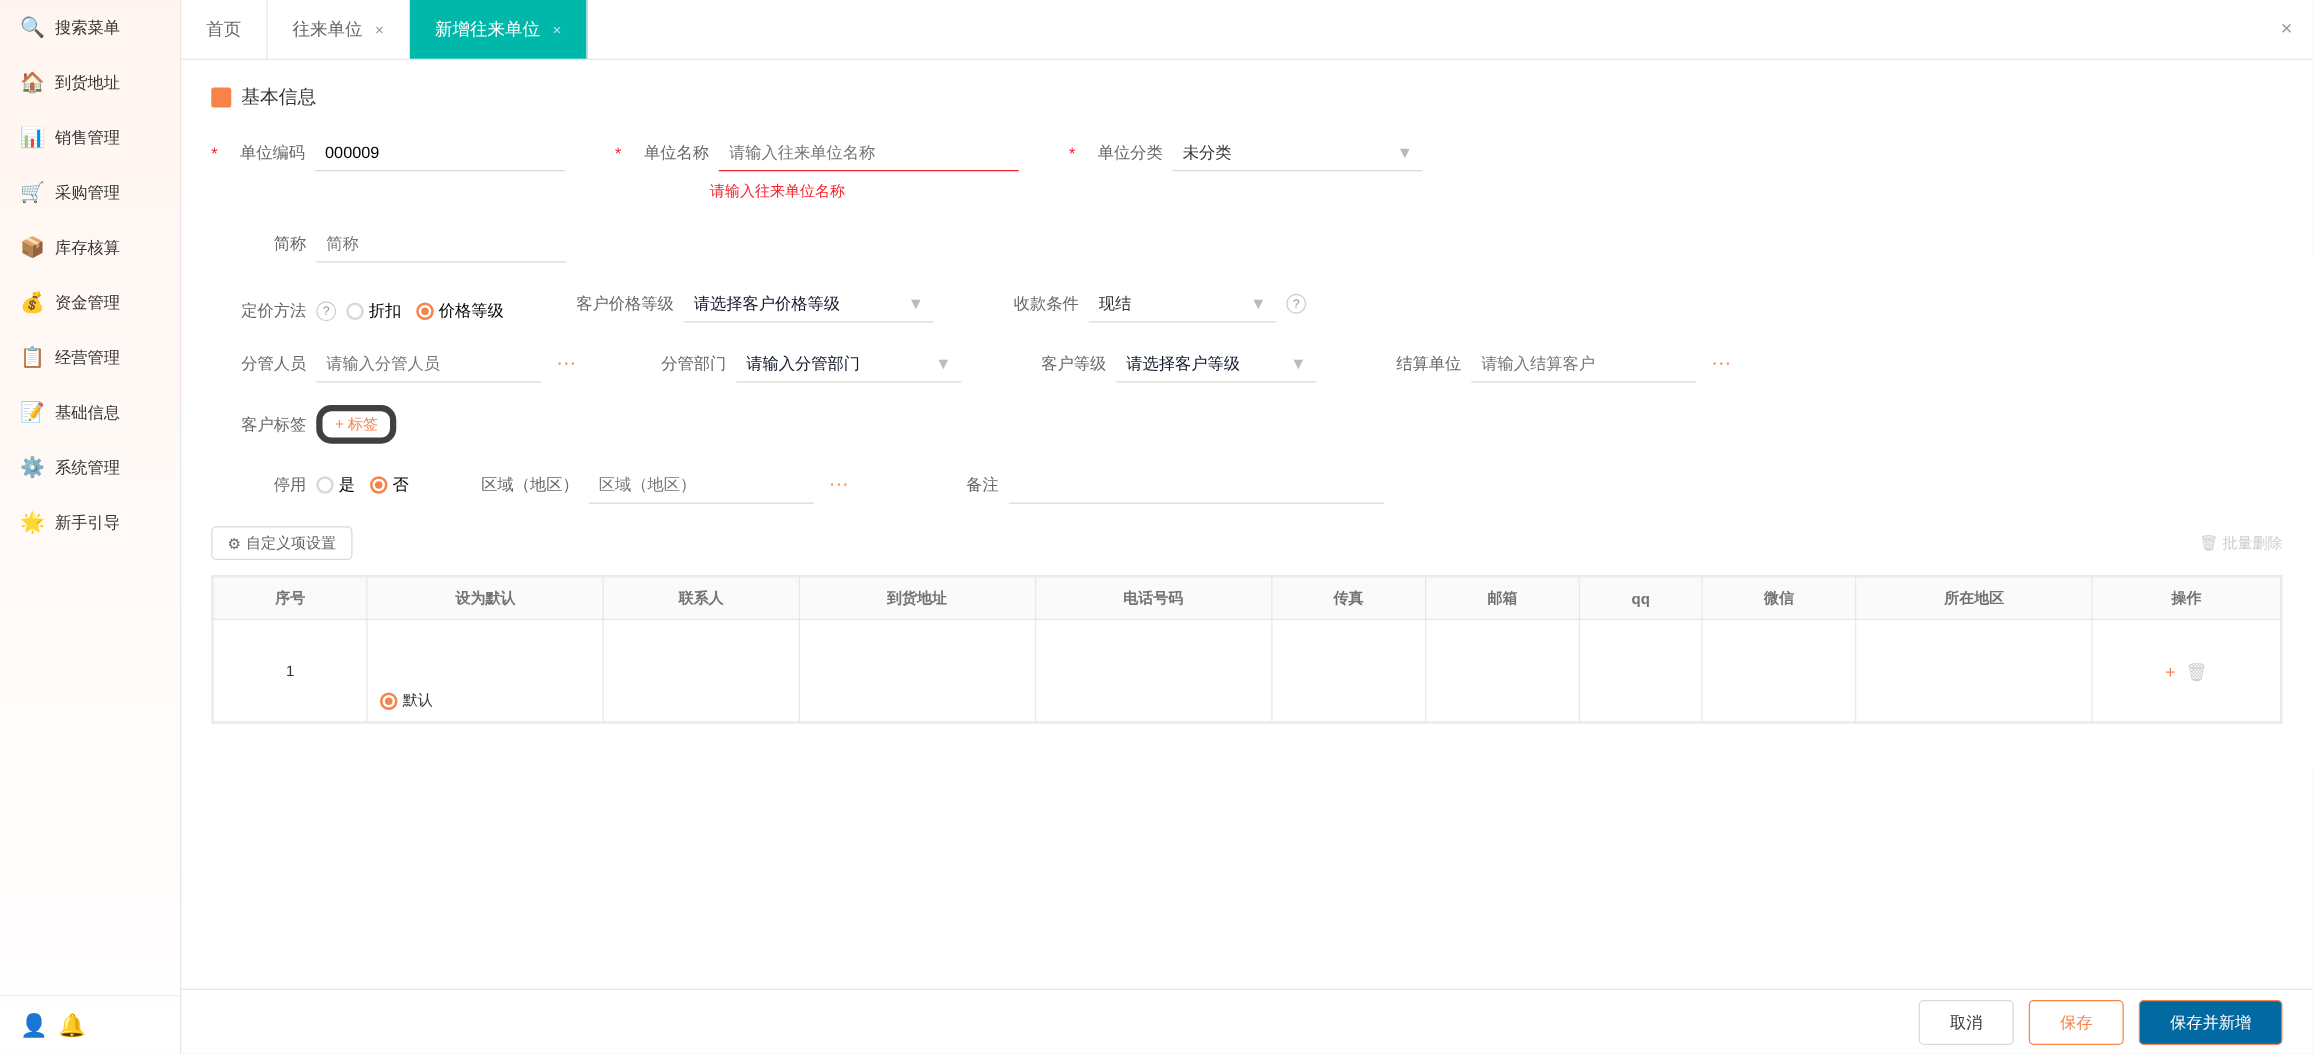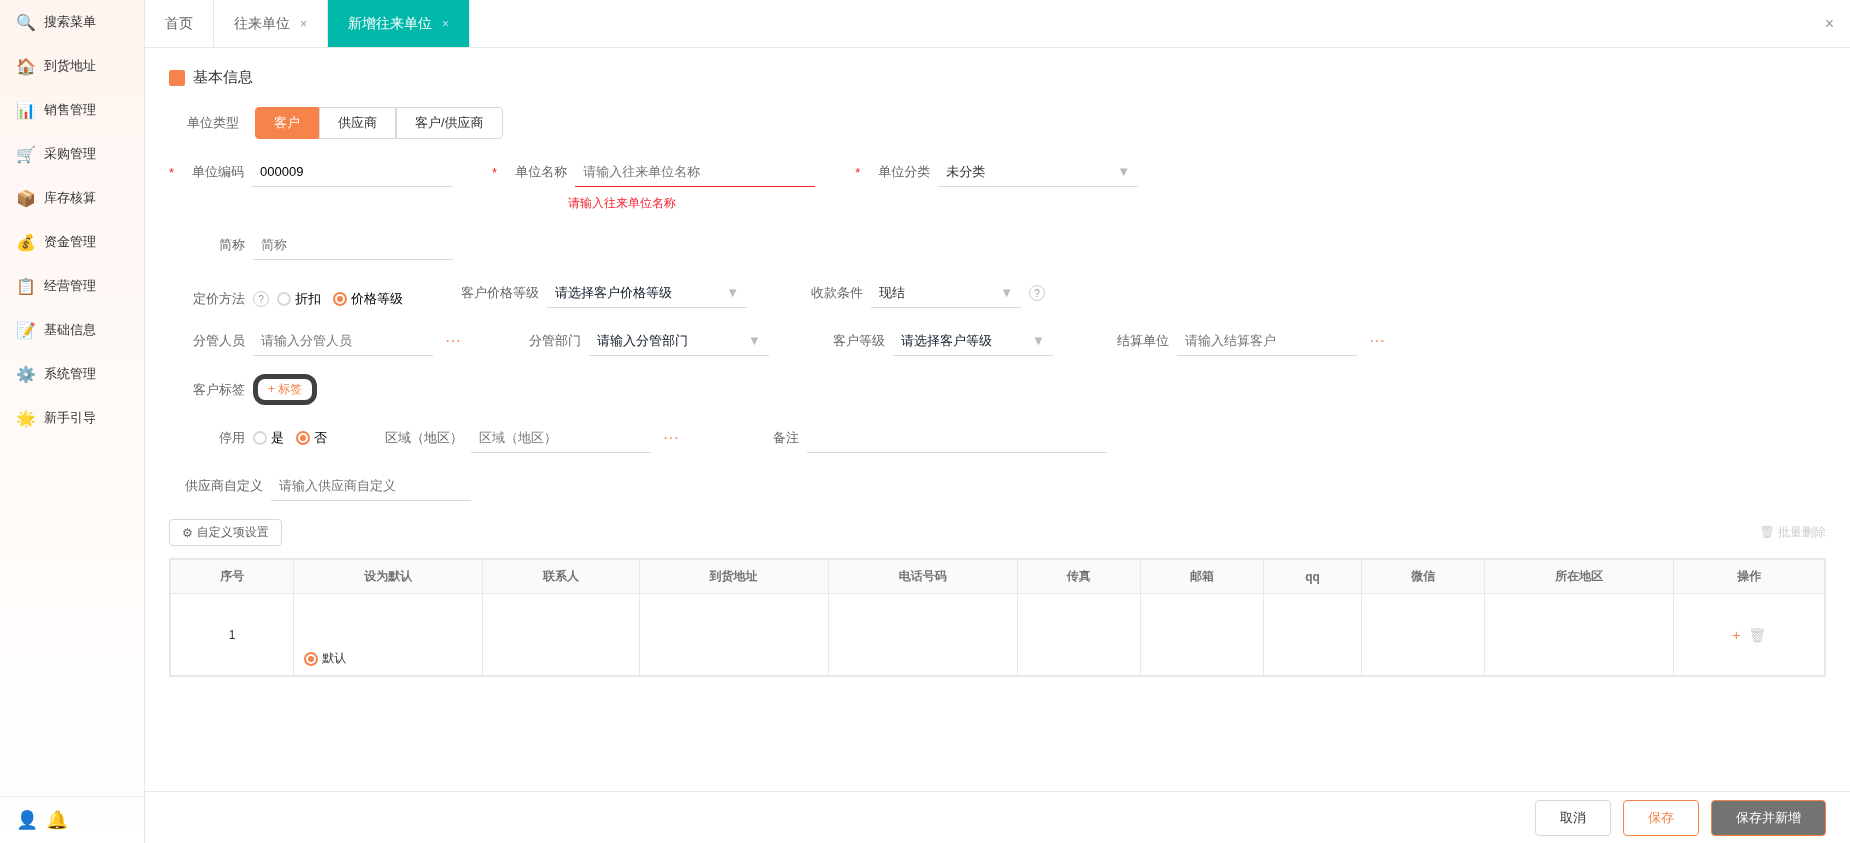--- a/index.html
+++ b/index.html
@@ -339,21 +339,21 @@
       padding: 8px 24px;
       border: 1px solid #f5834a;
       background: #fff;
       border-radius: 4px;
       cursor: pointer;
       font-size: 13px;
       color: #f5834a;
     }
     .btn-save-new {
       padding: 8px 24px;
-      background: #737373;
+      background: #0369a1;
       border: 1px solid #f5834a;
       border-radius: 4px;
       cursor: pointer;
       font-size: 13px;
       color: #fff;
     }
 
     
     ::-webkit-scrollbar { width: 6px; }
     ::-webkit-scrollbar-track { background: #f1f1f1; }
@@ -433,30 +433,20 @@
     <div class="tab-close-main">×</div>
   </div>
 
   <div class="content">
 
     <div class="section-header">
       <span class="section-icon"></span>
       <span>基本信息</span>
     </div>
 
-    <div class="form-row">
-      <div class="form-field" style="flex:none;align-items:center;gap:16px;">
-        <span class="form-label">单位类型</span>
-        <div class="btn-group">
-          <button class="btn-type active">客户</button>
-          <button class="btn-type">供应商</button>
-          <button class="btn-type">客户/供应商</button>
-        </div>
-      </div>
-    </div>
 
     <div class="form-row" style="gap:40px;">
 
       <div class="field-group" style="align-items:center;gap:8px;flex:none;">
         <span class="required-star">*</span>
         <span class="form-label" style="min-width:60px;">单位编码</span>
         <input class="form-input" type="text" value="000009" style="width: 200px;">
       </div>
 
       <div class="field-group" style="align-items:flex-start;gap:8px;flex:none;flex-direction:column;">
@@ -593,25 +583,20 @@
         <span class="dots-btn">···</span>
       </div>
 
       <div class="field-group" style="align-items:center;gap:8px;flex:none;">
         <span style="width:8px;display:inline-block;"></span>
         <span class="form-label" style="min-width:60px;">备注</span>
         <input class="form-input" type="text" style="width: 300px;">
       </div>
     </div>
 
-    <div class="form-row" style="align-items:center;gap:8px;">
-      <span style="width:8px;display:inline-block;"></span>
-      <span class="form-label" style="min-width:60px;">供应商自定义</span>
-      <input class="form-input" type="text" style="width: 200px;" placeholder="请输入供应商自定义">
-    </div>
 
     <div class="table-header-bar">
       <div class="custom-setting-btn">
         <span>⚙</span>
         <span>自定义项设置</span>
       </div>
       <div class="batch-delete-btn">
         <span>🗑</span>
         <span>批量删除</span>
       </div>

